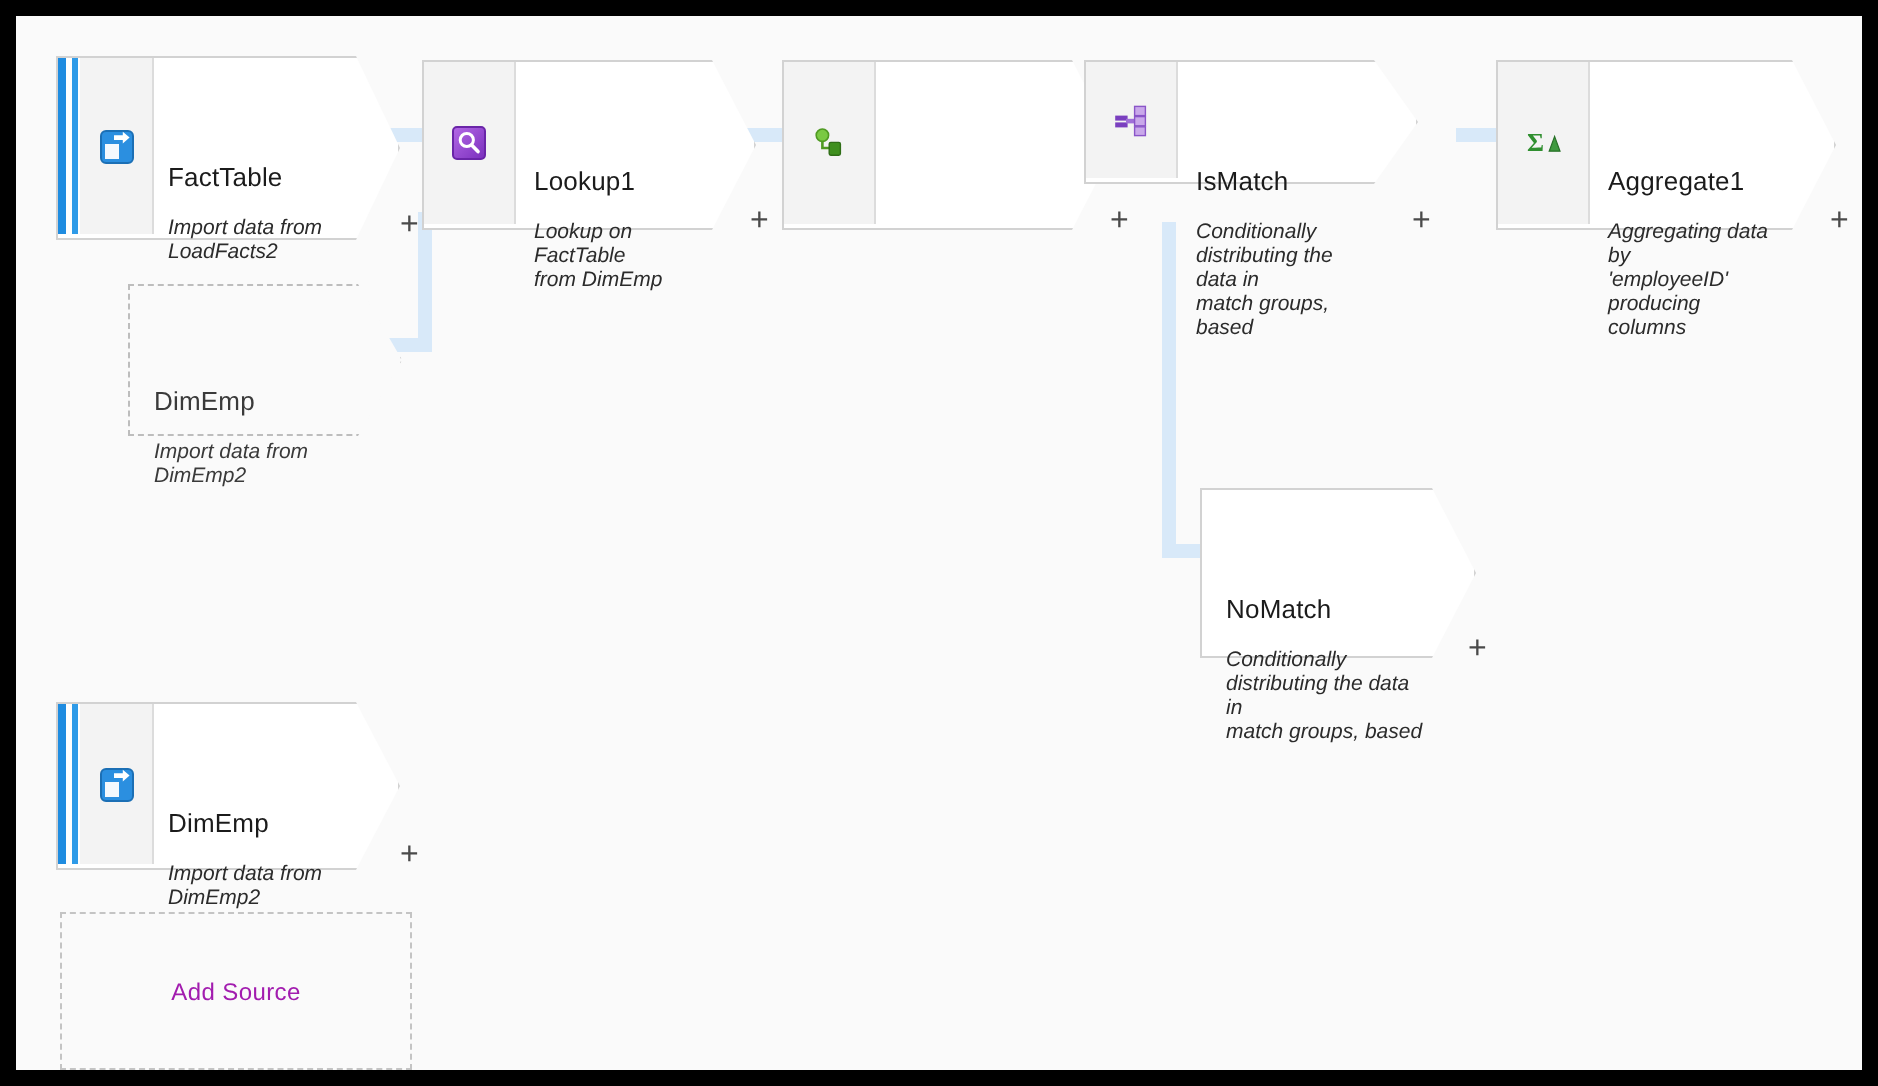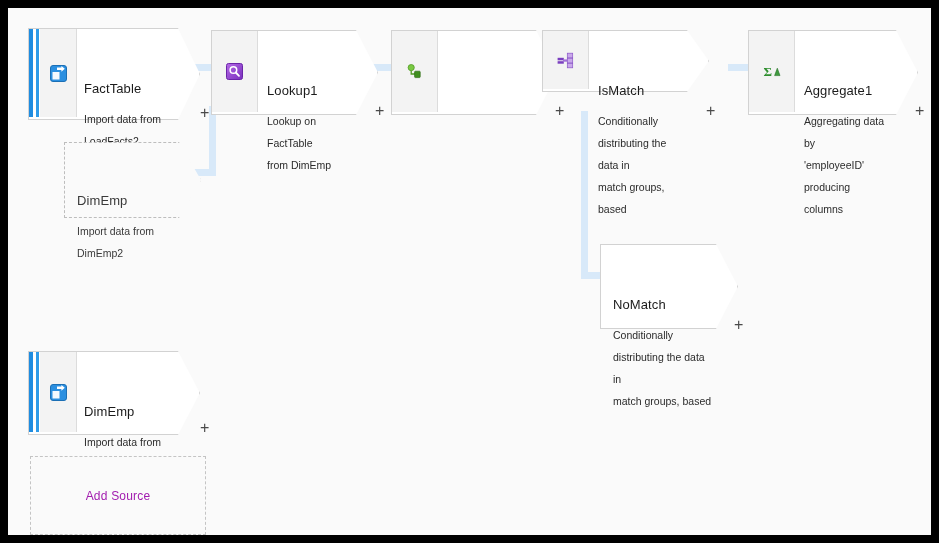--- a/index.html
+++ b/index.html
@@ -100,22 +100,23 @@
     font-size: 13px;
     color: #1b1b1b;
     letter-spacing: 0.1px;
     line-height: 16px;
     white-space: nowrap;
   }
   .node-desc {
     margin-top: 11px;
     font-size: 10.5px;
     color: #2b2b2b;
-    line-height: 22px;
+    line-height: 12px;
     white-space: pre-line;
+    font-style: italic;
   }
   .ghost .node-title { color: #3a3a3a; }
   .ghost .node-desc  { color: #3a3a3a; }
 
   .plus {
     position: absolute;
     font-size: 16px;
     color: #4a4a4a;
     line-height: 10px;
     user-select: none;

